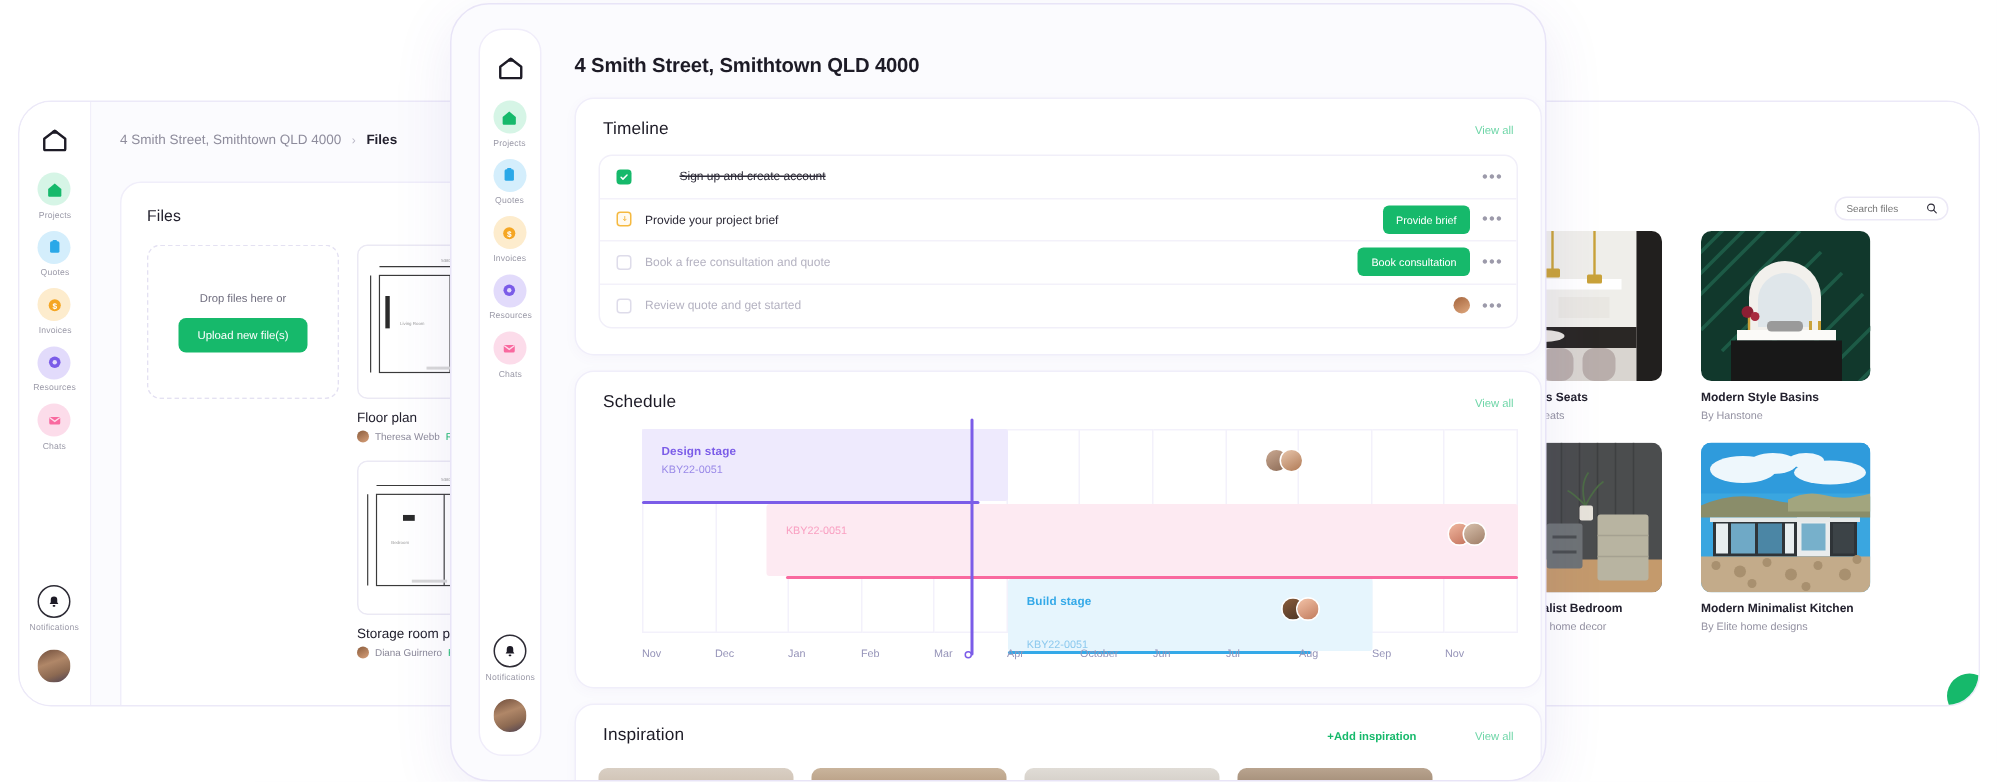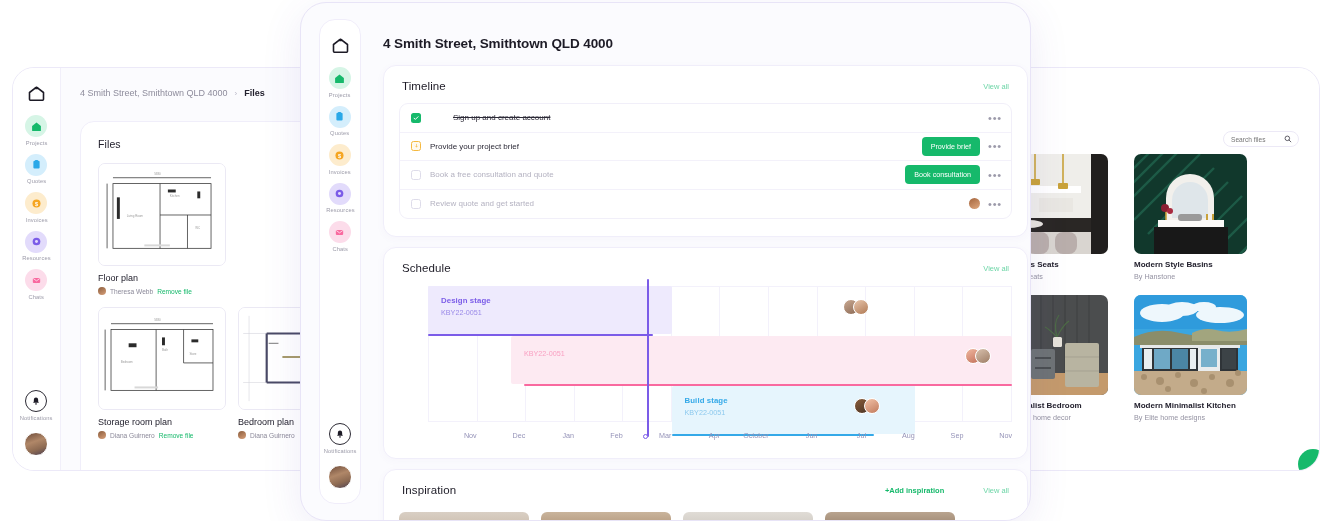--- a/index.html
+++ b/index.html
@@ -144,21 +144,21 @@
   .tl-av { width: 11px; height: 11px; border-radius: 50%;
            background: linear-gradient(150deg,#a4643c,#e0a97f); }
 
   
   .sched-card { position: absolute; left: 10px; top: 244px; width: 645px; height: 212px; }
   .gantt { position: absolute; left: 15px; right: 15px; top: 38px; bottom: 12px; margin-left: 29px; }
   .g-grid { position: absolute; left: 0; right: 0; top: 0; bottom: 24px; display: flex; }
   .g-col { flex: 1; border-right: 1px solid #f3f1fb; border-top: 1px solid #f3f1fb; border-bottom: 1px solid #f3f1fb; }
   .g-col:first-child { border-left: 1px solid #f3f1fb; }
   .g-months { position: absolute; left: 0; right: 0; bottom: 0; height: 22px; display: flex; align-items: center; }
-  .g-month { flex: 1; text-align: right; font-size: 7.2px; color: #9593b8; }
+  .g-month { flex: 1; text-align: left; font-size: 7.2px; color: #9593b8; }
 
   .bar {
     position: absolute; border-radius: 2px; padding: 10px 0 0 13px;
     display: flex; flex-direction: column; justify-content: flex-start;
   }
   .bar-name { font-size: 7.8px; font-weight: bold; letter-spacing: .1px; }
   .bar-id { font-size: 7.2px; margin-top: 3px; }
   .bar-line { position: absolute; height: 2.4px; border-radius: 2px; }
   .bar-avs { position: absolute; display: flex; }
   .bar-avs span { width: 16px; height: 16px; border-radius: 50%; border: 1.5px solid #fff; display:block; }
@@ -274,20 +274,26 @@
       <div class="crumbs">
         <span class="crumb-dim">4 Smith Street, Smithtown QLD 4000</span>
         <span class="crumb-sep">›</span>
         <span class="crumb-cur">Files</span>
       </div>
 
       <div class="files-card">
         <div class="files-title">Files</div>
         <div class="files-grid">
 
+          <div>
+            <div class="dropzone">
+              <div class="dz-text">Drop files here or</div>
+              <button class="btn-green">Upload new file(s)</button>
+            </div>
+          </div>
 
           <div>
             <div class="thumb">
               <svg viewBox="0 0 128 103">
                   <rect width="128" height="103" fill="#fff"></rect>
                   <g stroke="#3a3a3a" stroke-width=".8" fill="none">
                     <rect x="14" y="20" width="100" height="66"></rect>
                     <line x1="62" y1="20" x2="62" y2="86"></line>
                     <line x1="62" y1="52" x2="114" y2="52"></line>
                     <line x1="90" y1="52" x2="90" y2="86"></line>
@@ -704,21 +710,21 @@
 
           <div class="bar" style="left:14.2%; width:85.8%; top:50px; height:48px; background:#fdeaf2;">
             <div class="bar-id" style="color:#f9a0c2">KBY22-0051</div>
           </div>
           <div class="bar-line" style="left:16.5%; width:83.5%; top:98px; background:#f9699f;"></div>
           <div class="bar-avs" style="left:92%; top:62px;">
             <span style="background:linear-gradient(150deg,#f0b8a0,#c2705a)"></span>
             <span style="background:linear-gradient(150deg,#d8c1ad,#9e7d66)"></span>
           </div>
 
-          <div class="bar" style="left:41.7%; width:41.7%; top:100px; height:48px; background:#e6f5fd;">
+          <div class="bar" style="left:41.7%; width:41.7%; top:100px; height:48px; background:#e6f5fd;justify-content:space-between;">
             <div class="bar-name" style="color:#34a9e8">Build stage</div>
             <div class="bar-id" style="color:#8cc9ee">KBY22-0051</div>
           </div>
           <div class="bar-line" style="left:41.7%; width:34.6%; top:148px; background:#34a9e8;"></div>
           <div class="bar-avs" style="left:73%; top:112px;">
             <span style="background:linear-gradient(150deg,#8a5c3a,#4b3526)"></span>
             <span style="background:linear-gradient(150deg,#f3c3a8,#c07a5c)"></span>
           </div>
 
           <div class="today-line" style="left:37.5%; top:-7px; height:158px;"></div>

